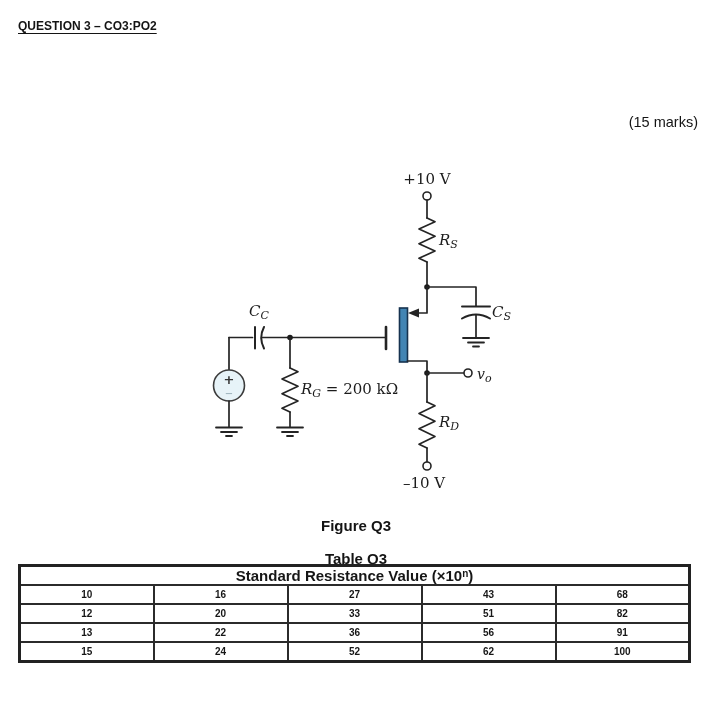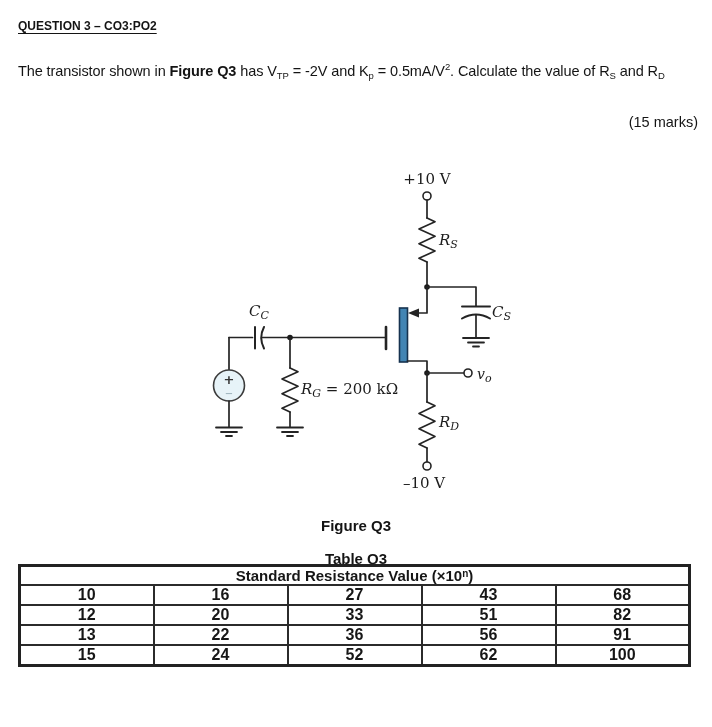--- a/index.html
+++ b/index.html
@@ -28,32 +28,31 @@
   .ssub{font-size:11px;font-style:italic;}
   .caption{position:absolute;left:0;width:712px;text-align:center;font-weight:bold;font-size:15px;}
   .cap-fig{top:517px;}
   .cap-tbl{top:550px;}
   table.res{
     position:absolute;left:18px;top:564px;width:673px;border-collapse:collapse;
     border:3px solid #222222;table-layout:fixed;
   }
   table.res td{
     border:2px solid #2b2b2b;height:17px;padding:0;text-align:center;
-    font-size:16px;font-weight:bold;color:#161616;
+    font-size:10px;font-weight:bold;color:#161616;
   }
   table.res td.hdr{font-size:15px;height:15px;}
   sup.n{font-size:10px;vertical-align:4px;line-height:0;font-weight:bold;}
 </style>
 </head>
 <body>
 
 <div class="heading">QUESTION 3 – CO3:PO2</div>
 
 <div class="problem">
-  <div class="pline"><span>The transistor shown in </span><span class="b">Figure Q3</span><span> has V</span><sub class="t">TP</sub><span> = -2V and K</span><sub class="t">p</sub><span> = 0.5mA/V</span><sup class="t">2</sup><span>. Calculate the value of R</span><sub class="t">S</sub><span> and R</span><sub class="t">D</sub></div>
 </div>
 
 <div class="marks">(15 marks)</div>
 
 <svg class="circuit" viewBox="0 160 712 340" xmlns="http://www.w3.org/2000/svg">
 
   <text class="serif" x="427" y="184" text-anchor="middle">+10 V</text>
   <circle class="term" cx="427" cy="196" r="4"></circle>
   <path class="wire" d="M427,200 V218"></path>
   <polyline class="wire" points="427,218 435,221.7 419,229 435,236.3 419,243.7 435,251 419,258.3 427,262"></polyline>

